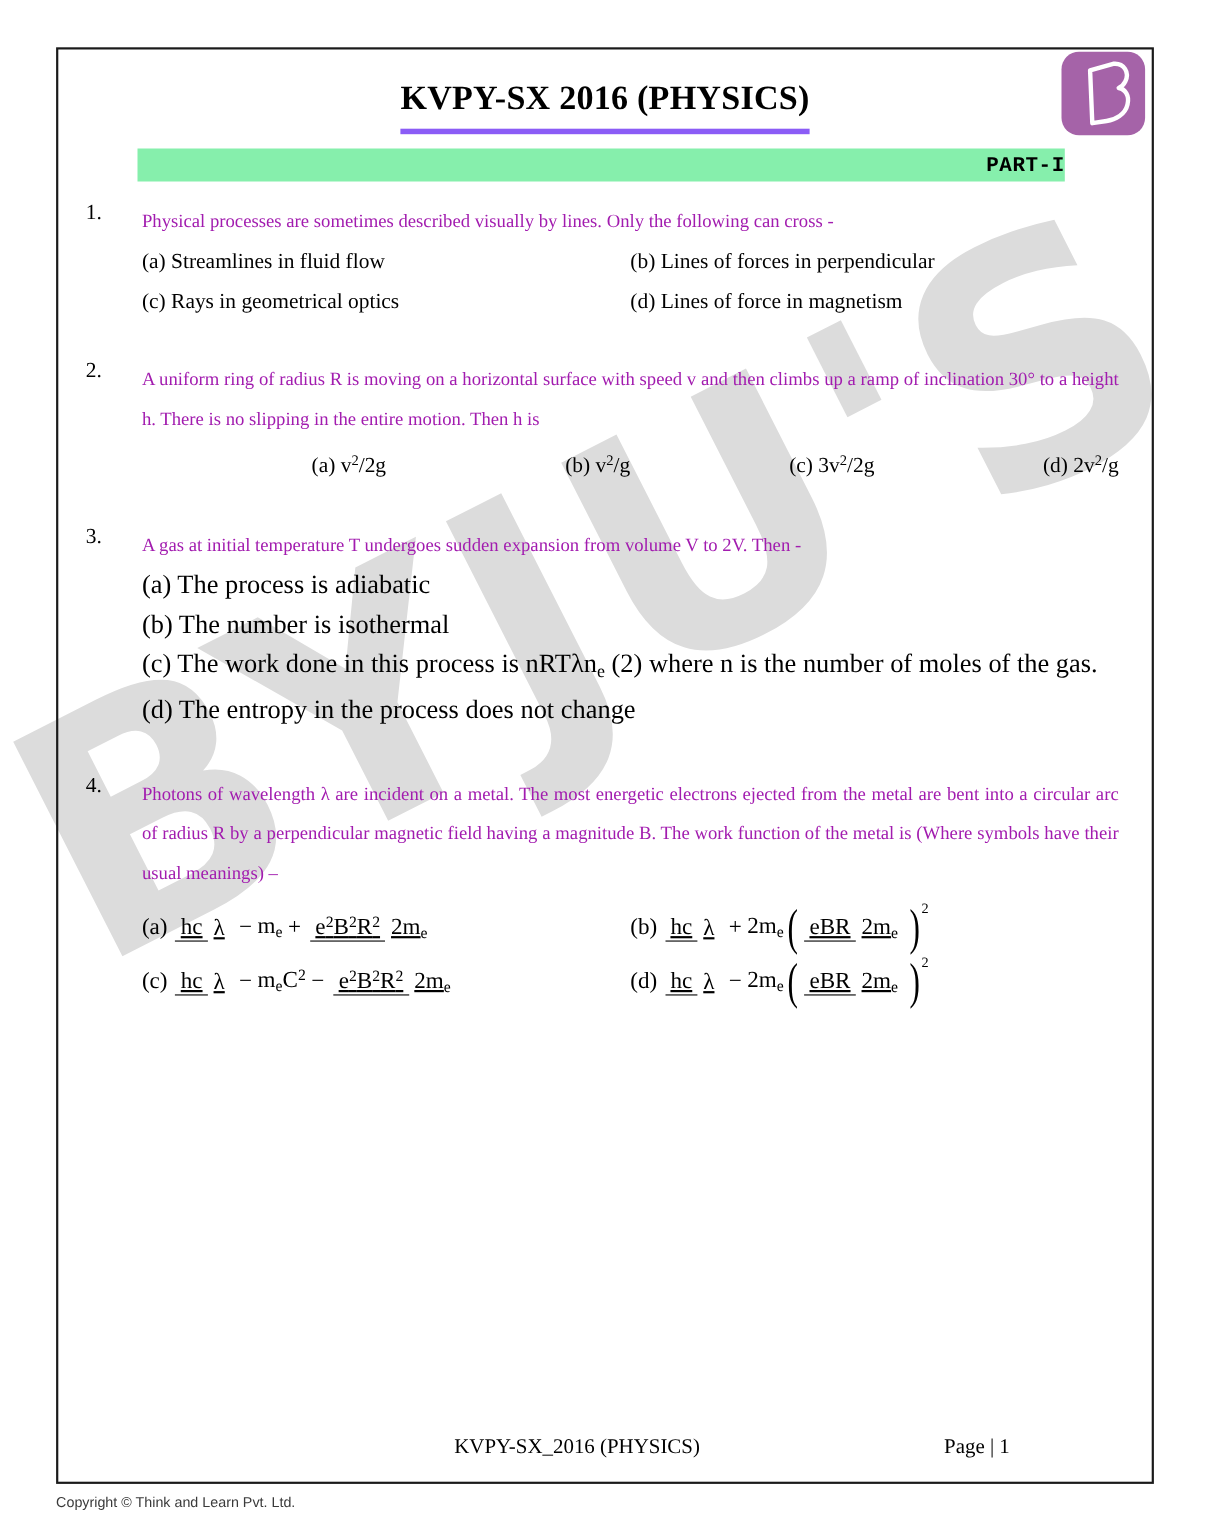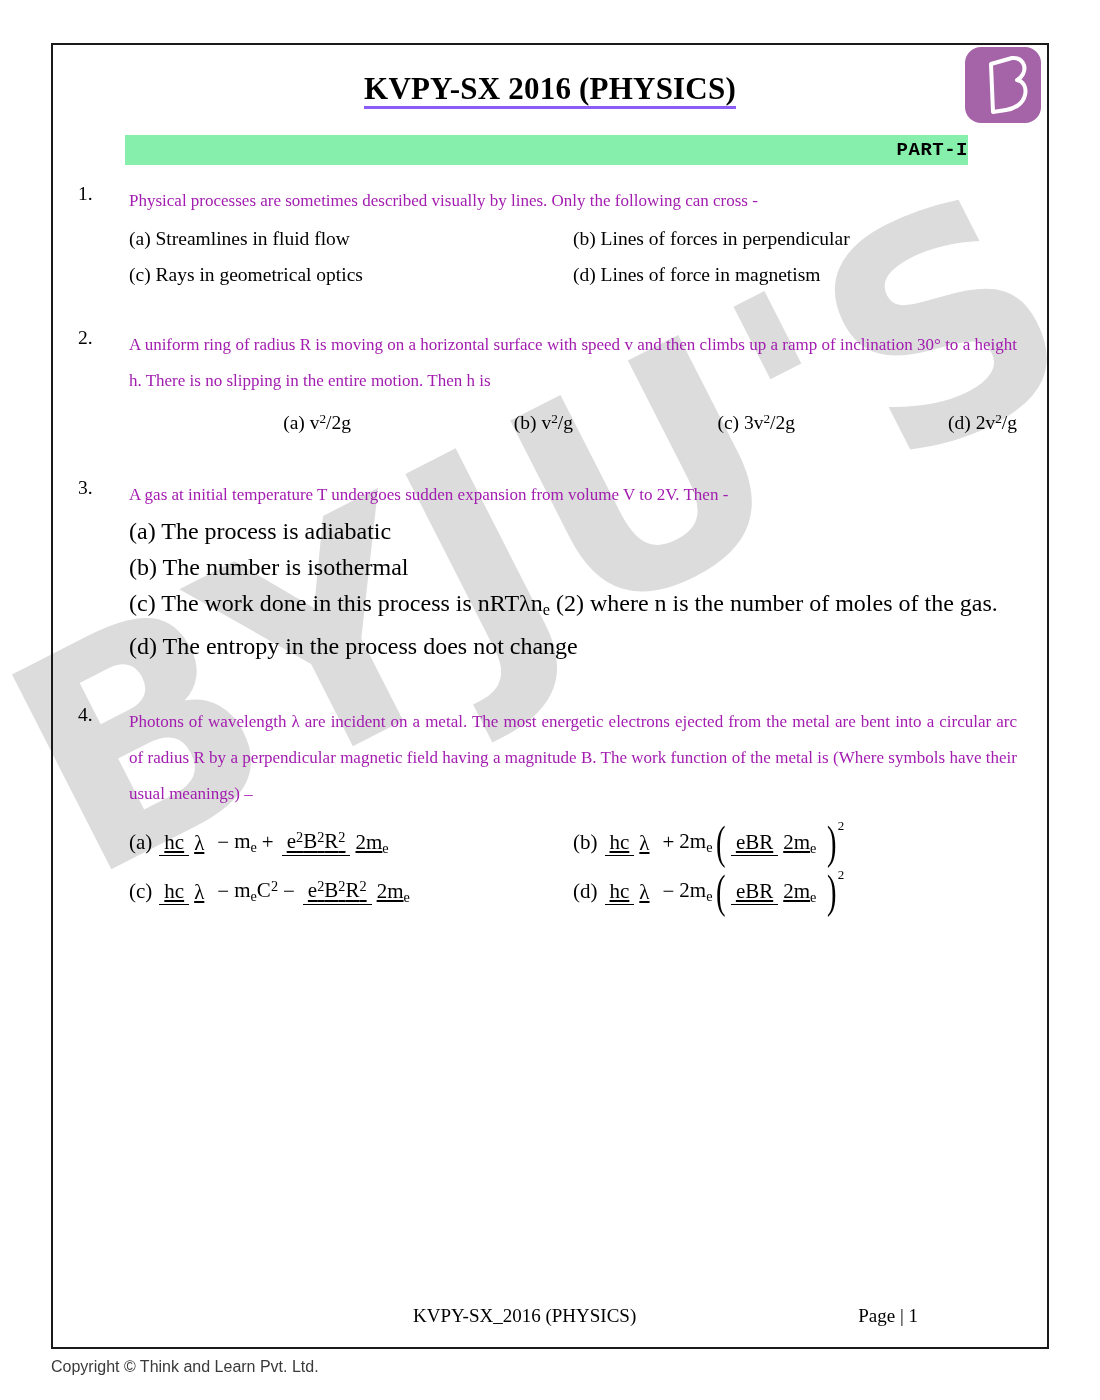--- a/index.html
+++ b/index.html
@@ -61,22 +61,22 @@
   .doc-title {
     text-align: center;
     font-size: 31px;
     font-weight: bold;
     color: #000;
     margin: 0;
     padding-top: 28px;
     letter-spacing: 0.2px;
   }
   .doc-title span {
-    border-bottom: 3px solid #8b5cf6;
-    padding-bottom: 0;
+    border-bottom: 5px solid #8b5cf6;
+    padding-bottom: 11px;
   }
 
   .logo {
     position: absolute;
     right: 8px; top: 4px;
     width: 76px; height: 76px;
     border-radius: 16px;
     background: #a563a8;
     z-index: 4;
   }
@@ -226,21 +226,21 @@
   }
   .footer .ft-right {
     font-size: 19px;
     color: #000;
     white-space: nowrap;
   }
   .copyright {
     position: absolute;
     left: 51px;
     top: 1358px;
-    font-size: 16px;
+    font-size: 13px;
     font-family: "Liberation Sans", sans-serif;
     color: #3a3a3a;
     z-index: 3;
   }
 </style>
 </head>
 <body>
 
 <div id="page">
 

